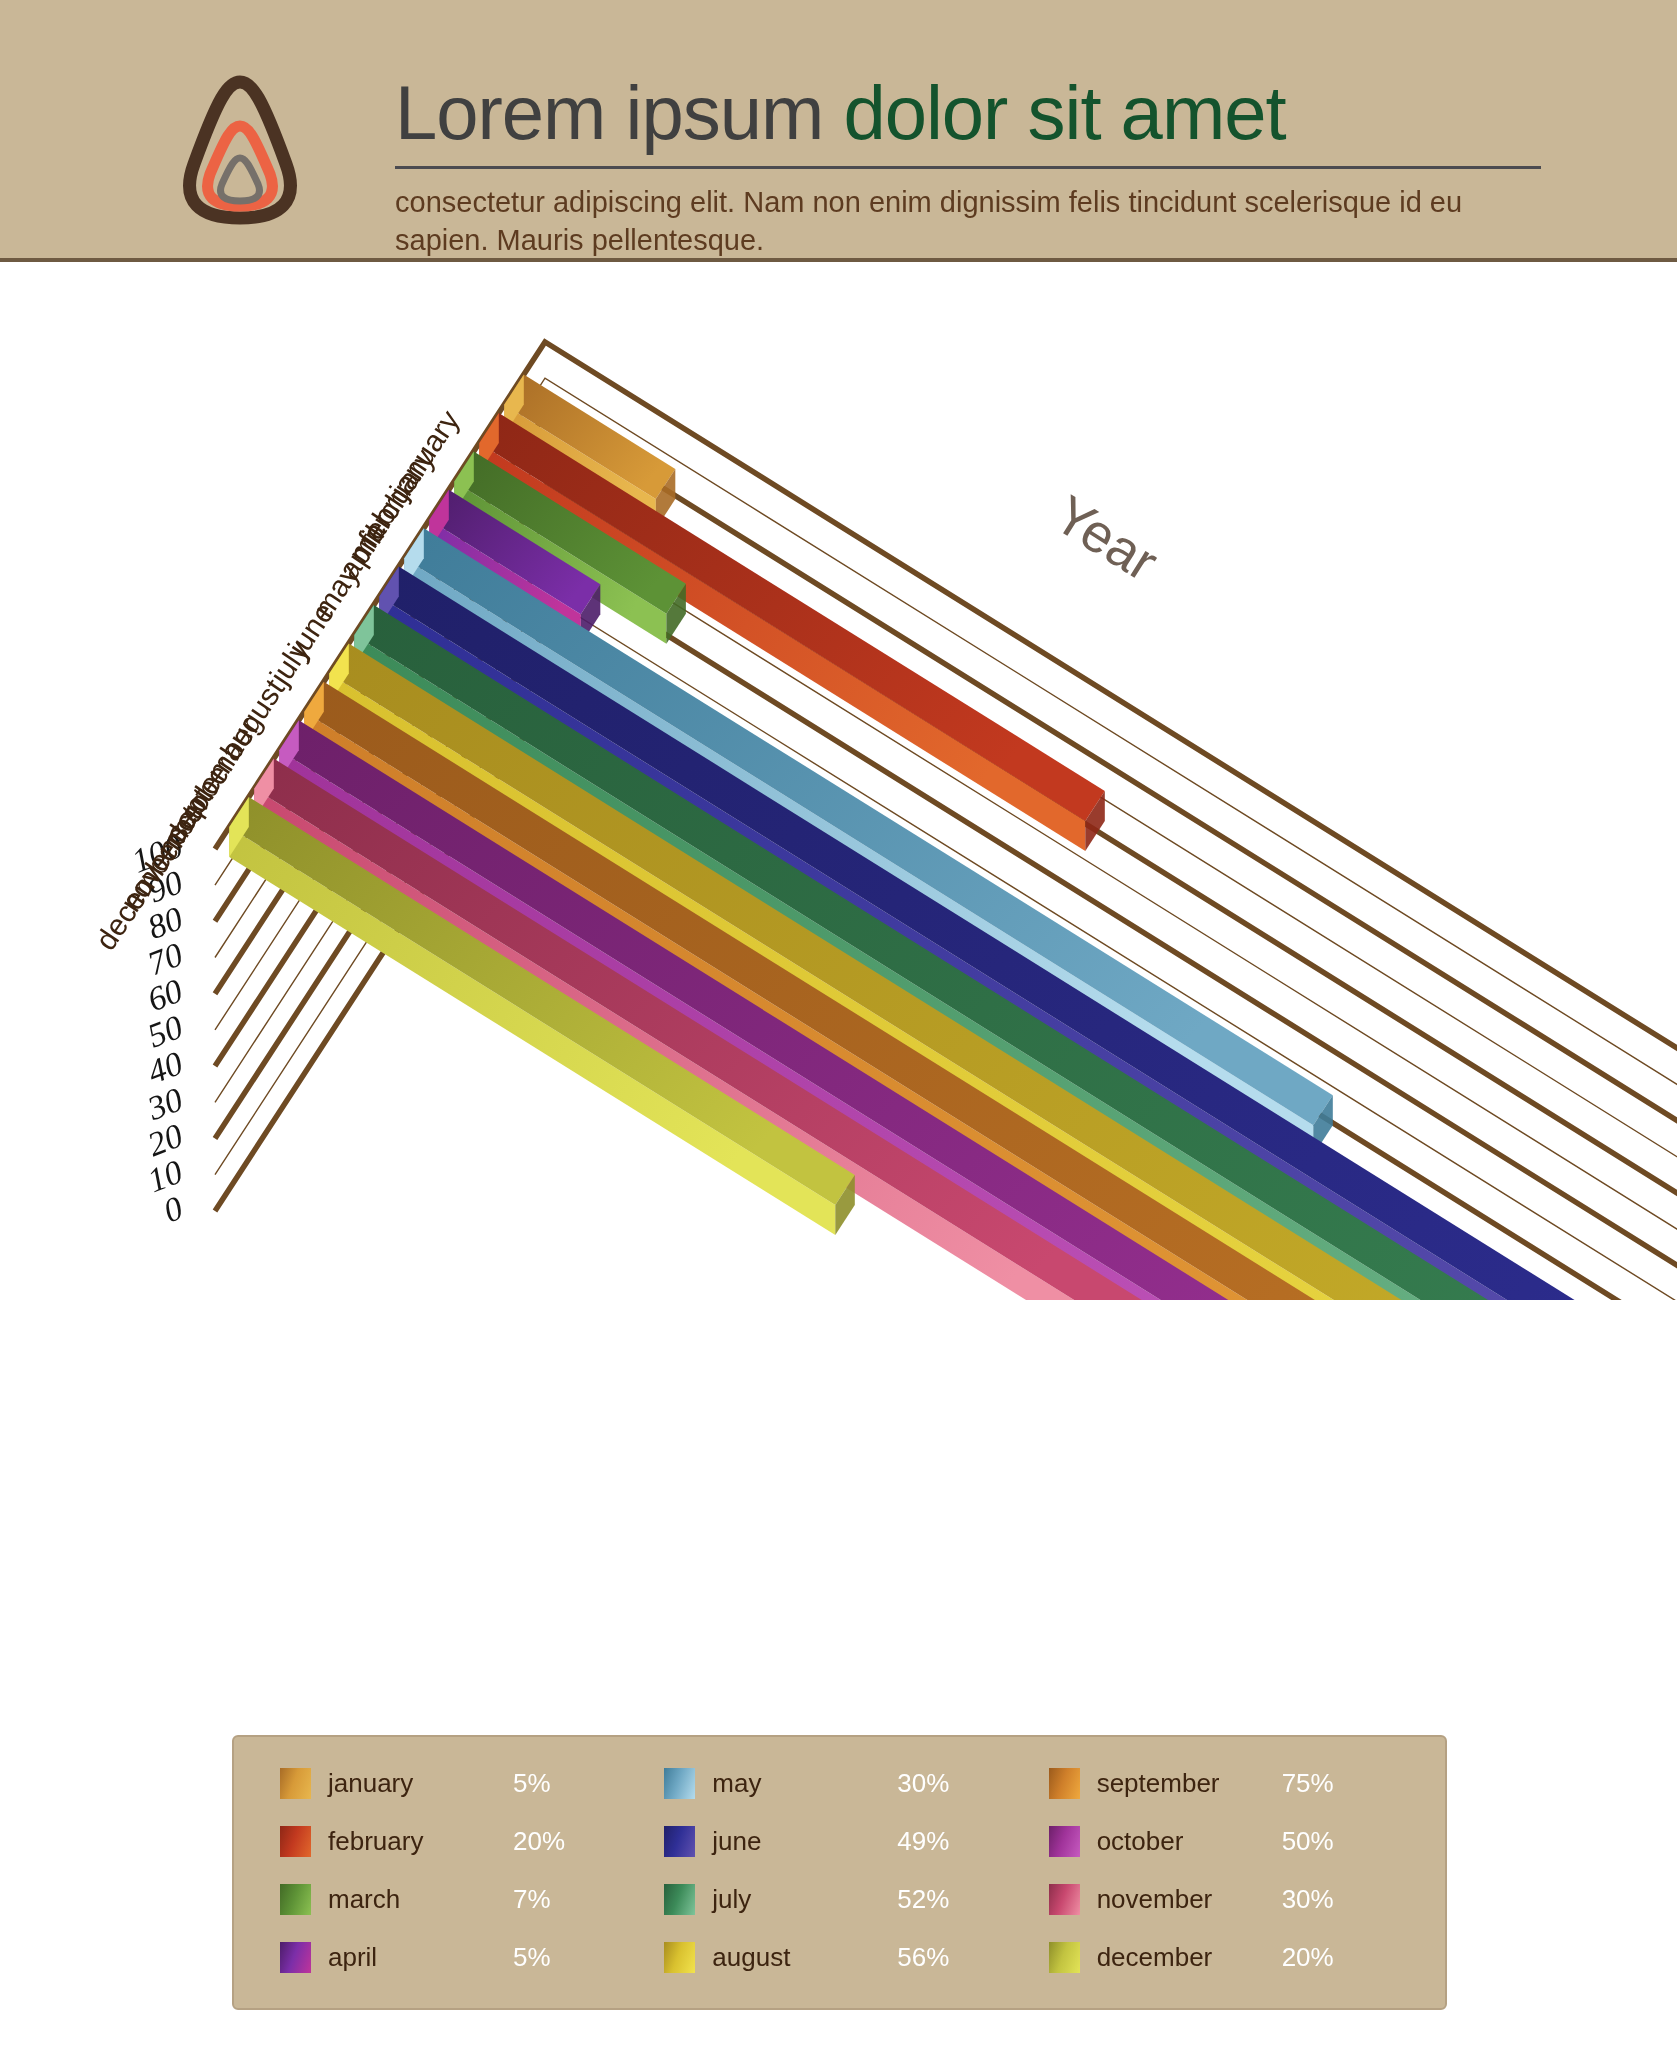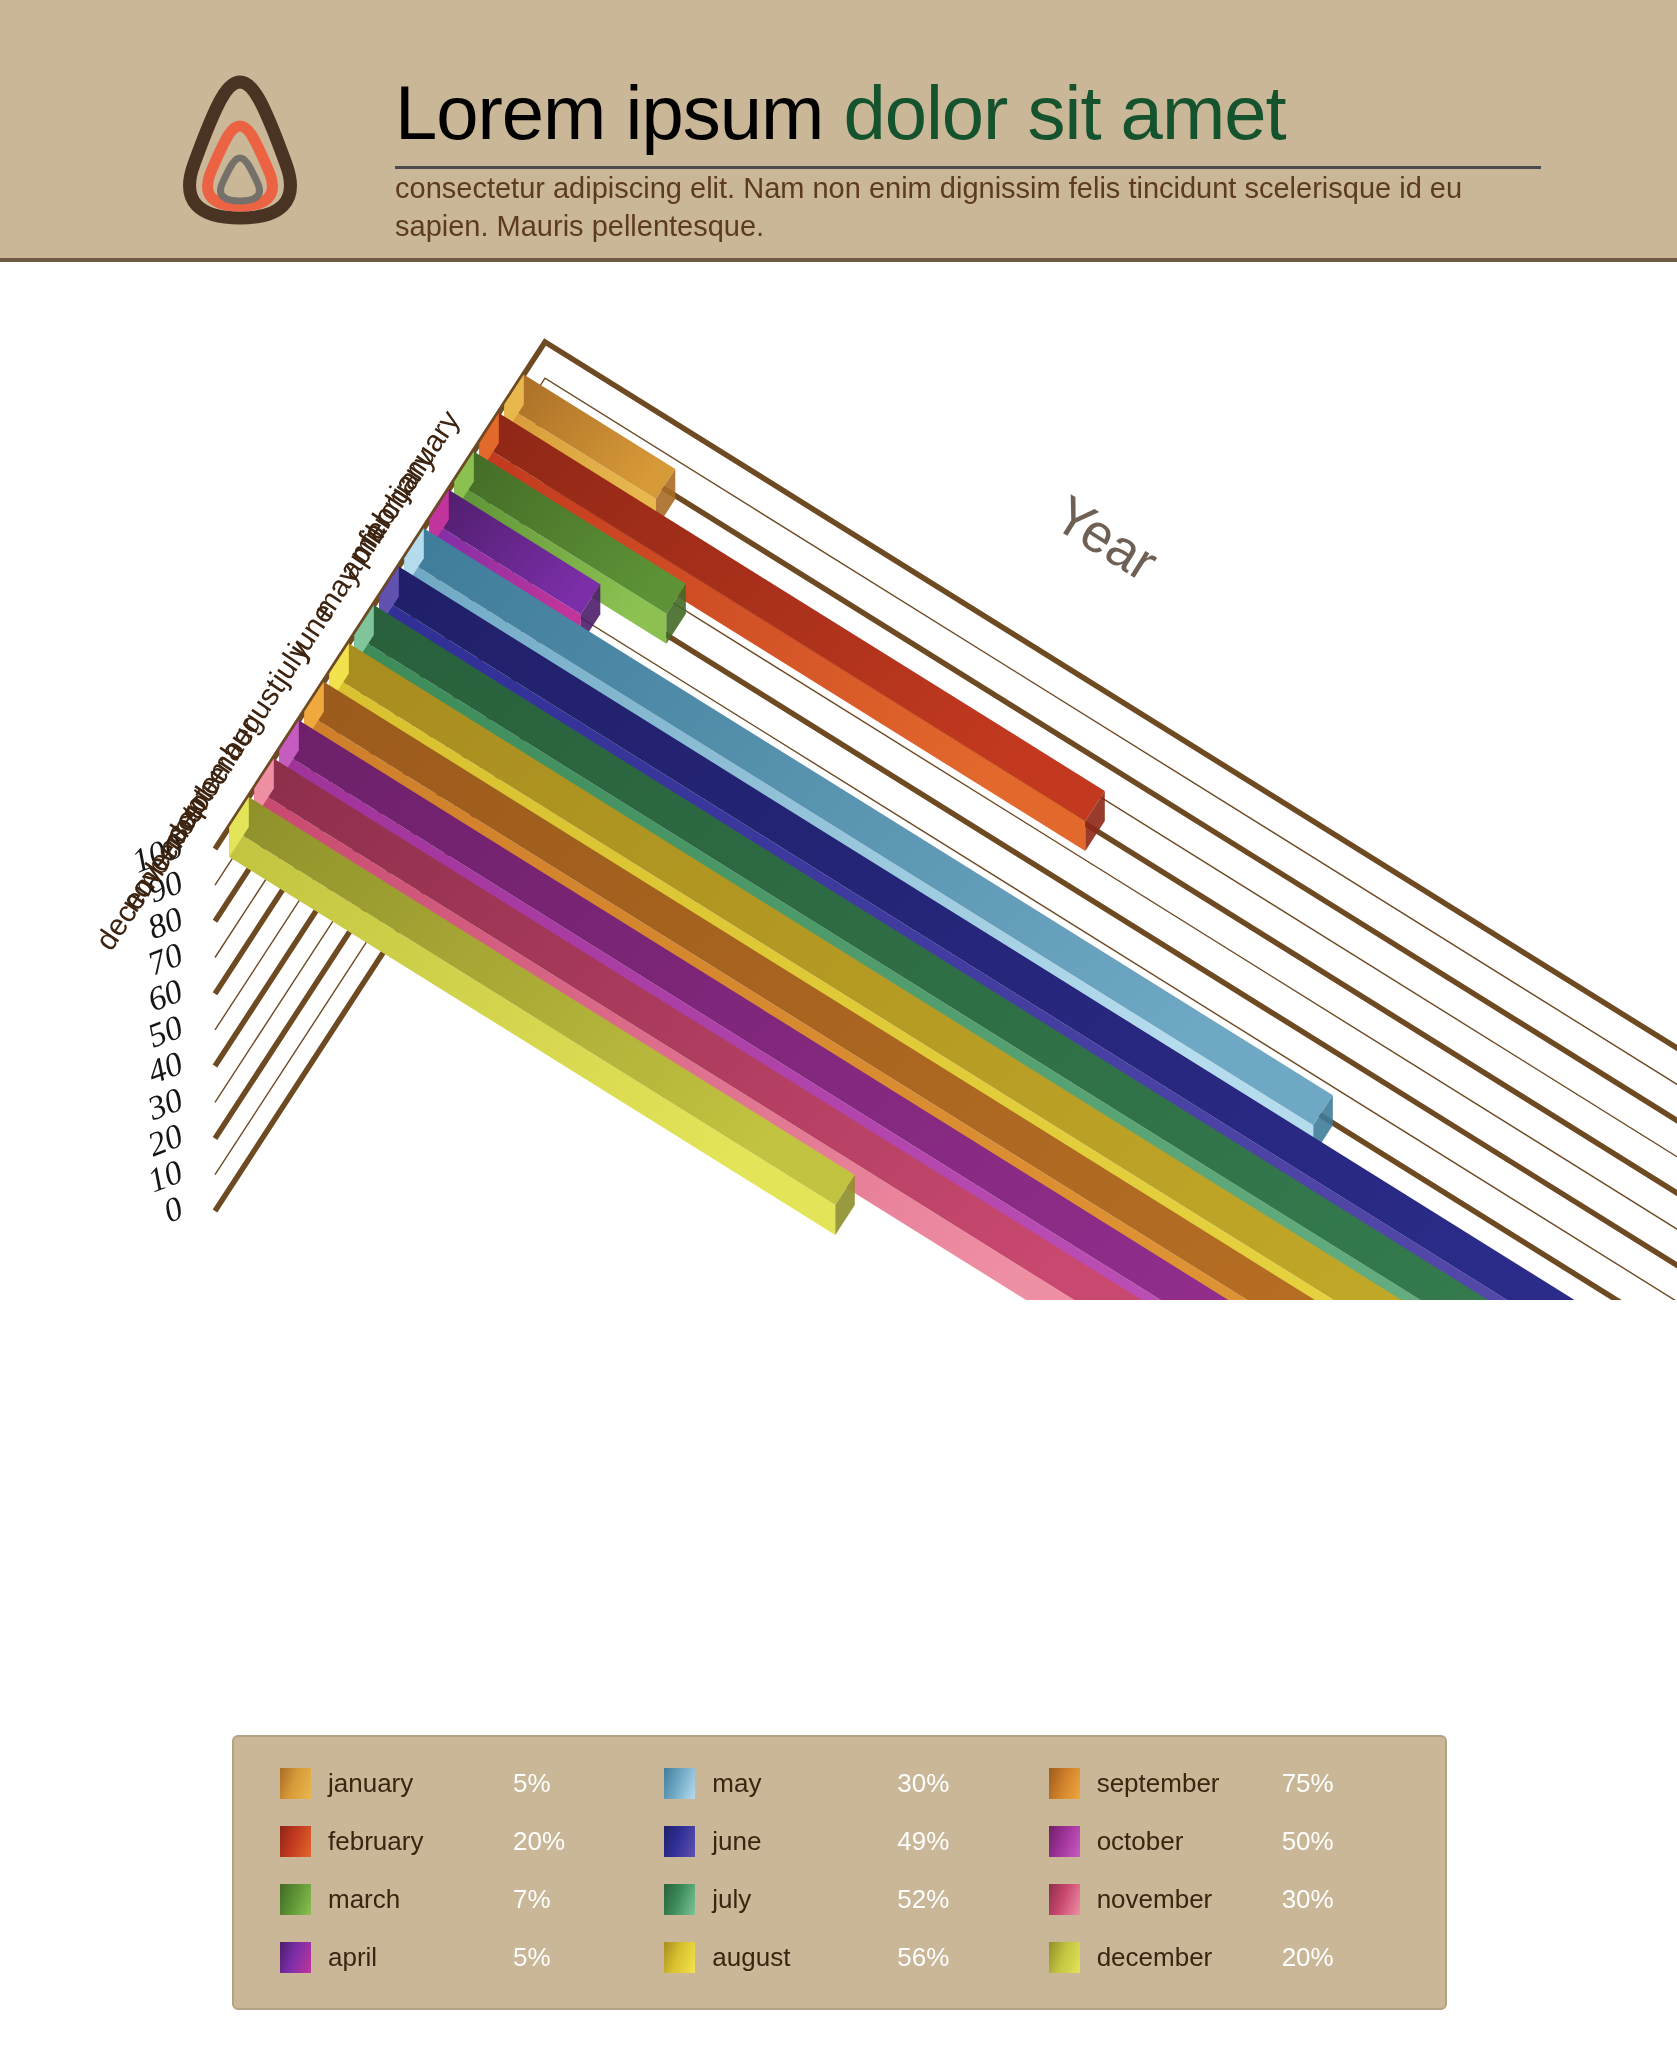--- a/index.html
+++ b/index.html
@@ -24,26 +24,27 @@
   #logo {
     position:absolute; left:140px; top:68px; width:200px; height:160px;
   }
   #title-block {
     position:absolute; left:395px; top:70px; width:1150px;
   }
   #title {
     font-size:76px; line-height:86px; white-space:nowrap;
     letter-spacing:-1px;
   }
-  #title .t1 { color:#000000; }
+  #title .t1 { color:#404040; }
   #title .t2 { color:#14532d; }
   #title-divider {
     margin-top:10px; width:1146px; height:3px; background:#4b4b50;
   }
   #subtitle {
+    margin-top:14px;
     font-size:29px; line-height:38px;
     color:#5d3b20;
     width:1150px;
   }
 
   
   #chart-area {
     position:absolute; left:0; top:280px; width:1677px; height:1020px;
   }
   #chart-svg { display:block; }

